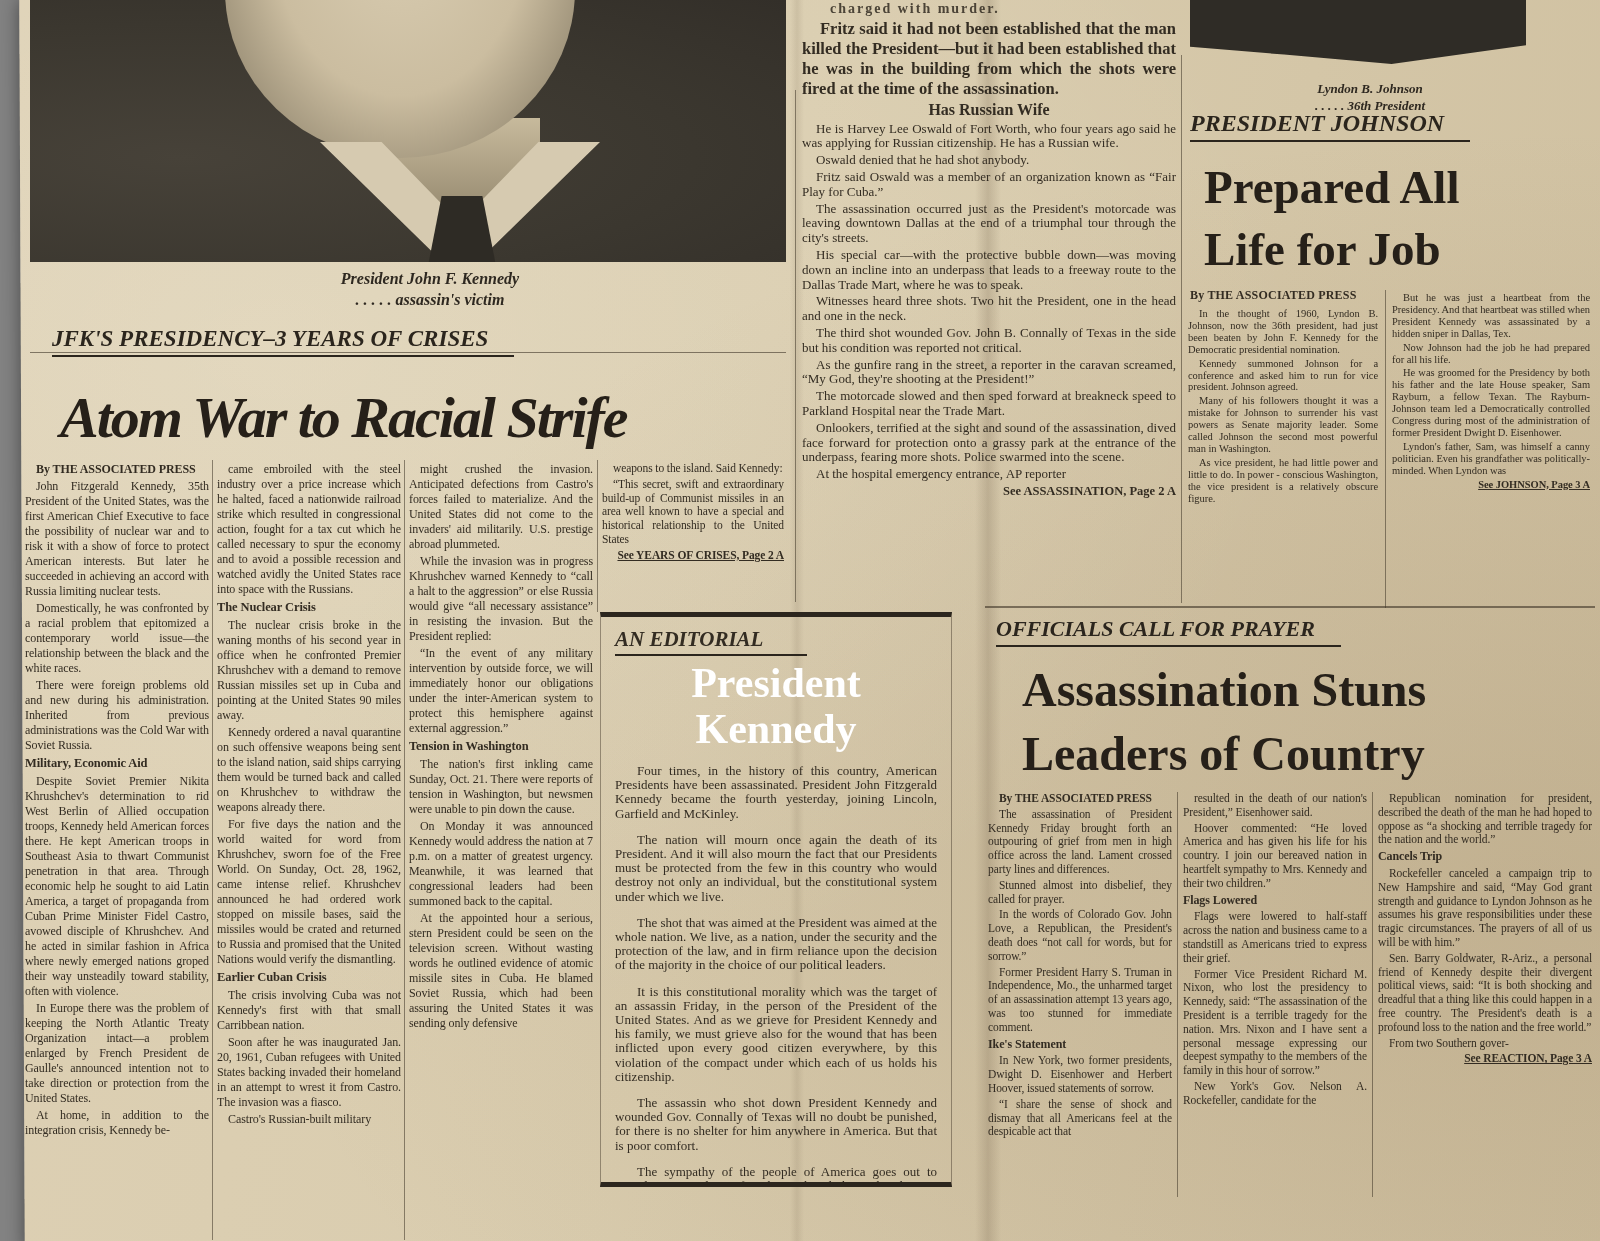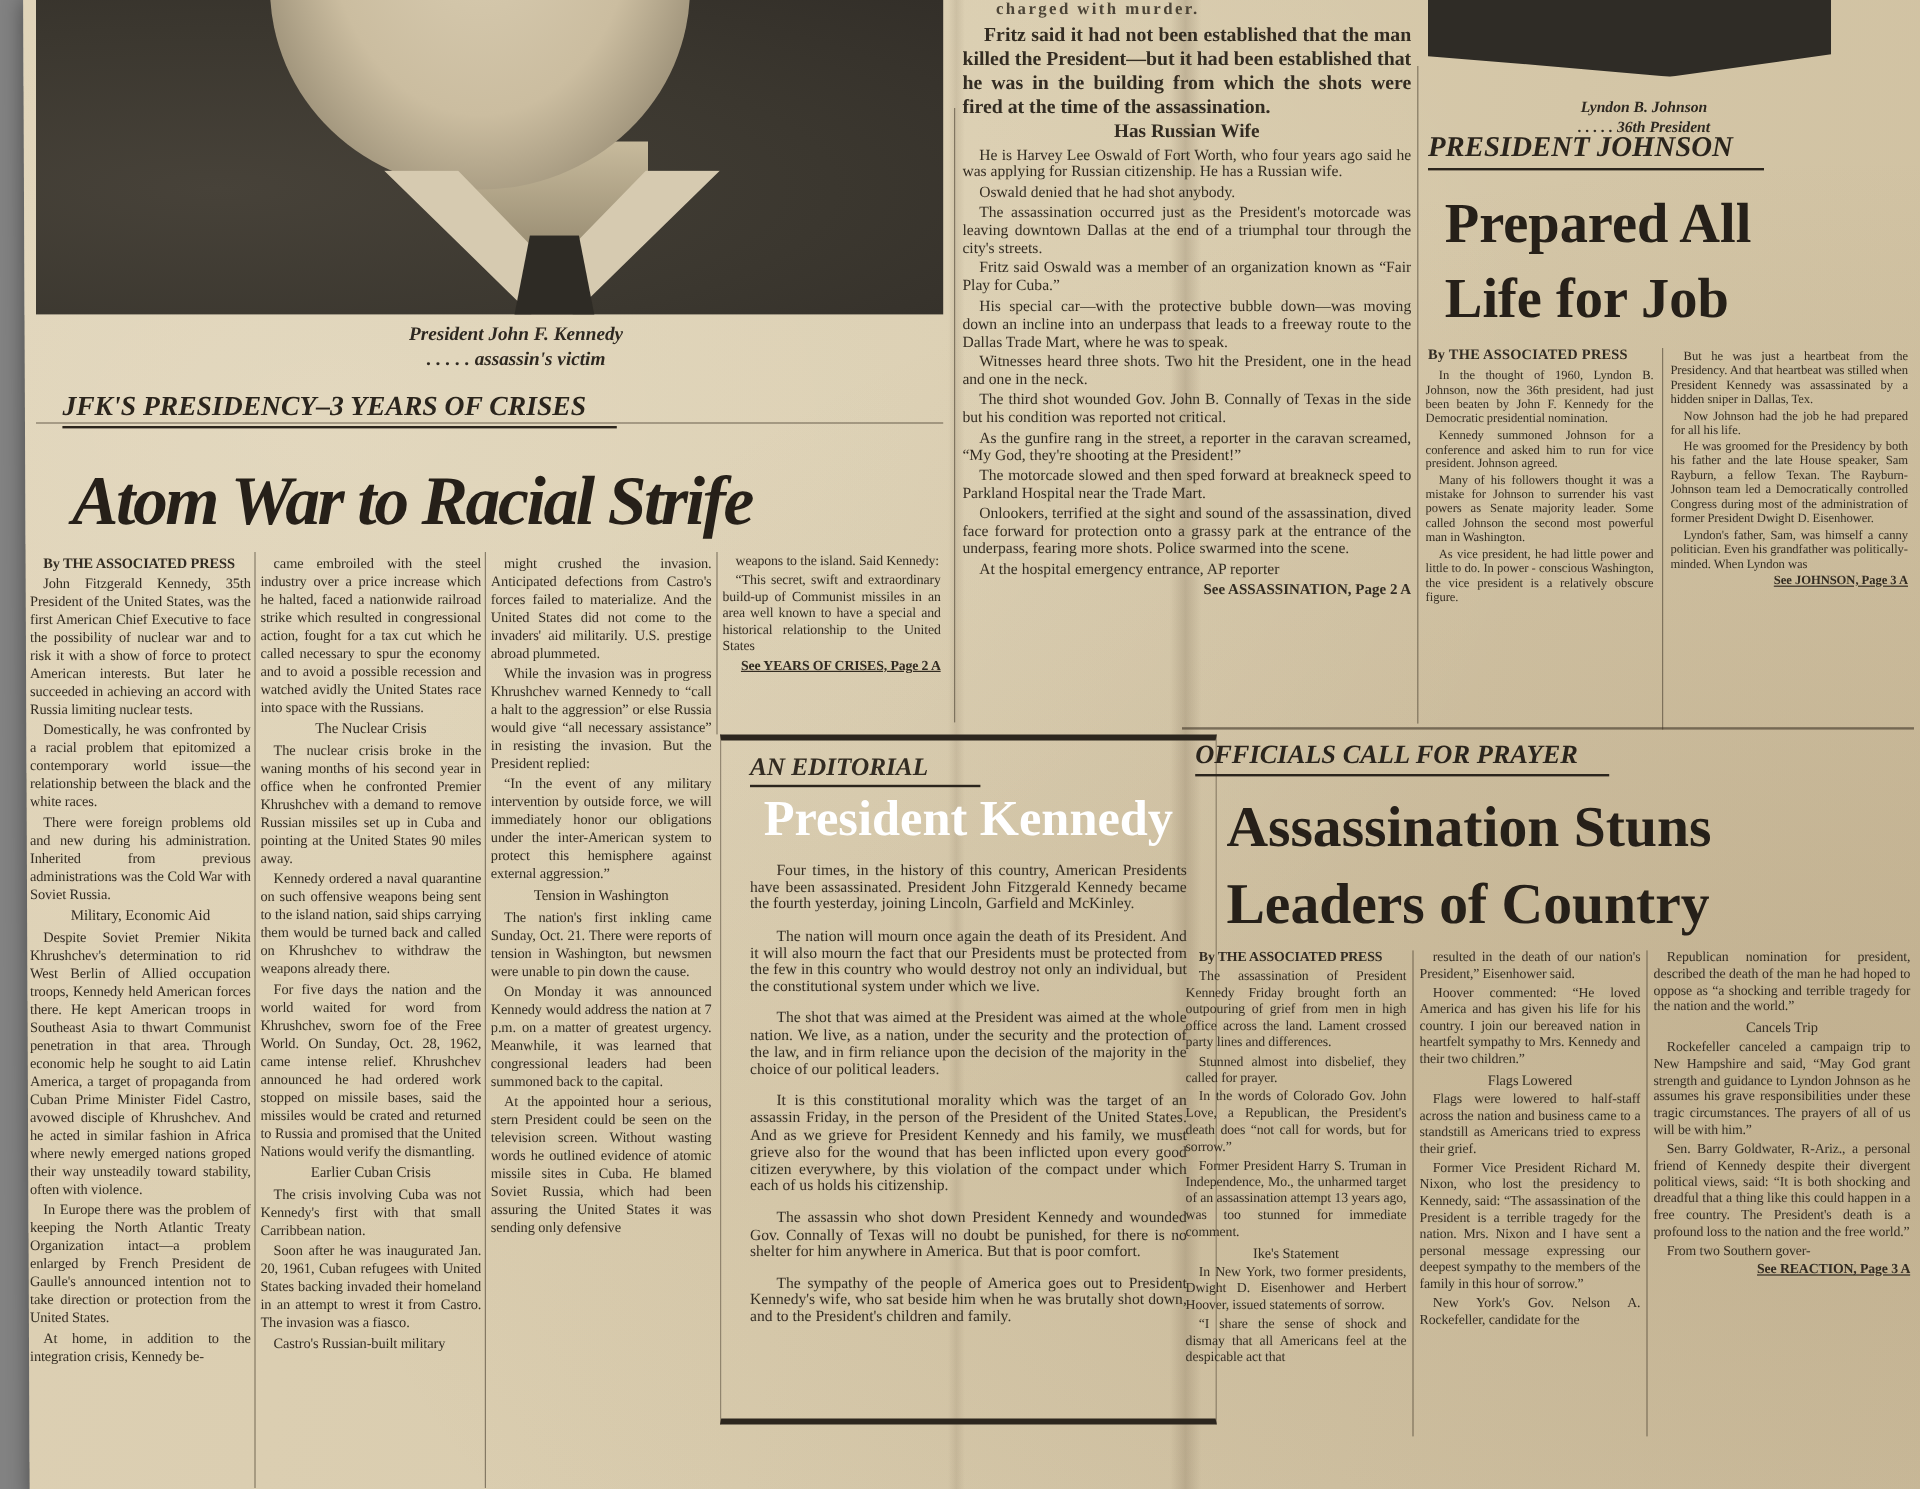--- a/index.html
+++ b/index.html
@@ -39,39 +39,39 @@
     font-size:16px;line-height:21px;color:#2e2820;}
   .caption.small{font-size:13px;line-height:17px;}
   .kicker{position:absolute;font-style:italic;font-weight:bold;color:#2b251d;}
   .kicker span{display:inline-block;border-bottom:2px solid #2b251d;padding:0 26px 3px 0;}
   .headline{position:absolute;font-weight:bold;color:#262019;}
   .hl-atom{font-style:italic;font-size:58px;letter-spacing:-2px;line-height:60px;}
   .hl-two{font-size:47px;line-height:62px;letter-spacing:0;}
   .byline{font-weight:bold;font-size:12px;letter-spacing:.2px;margin:0 0 3px;}
   .col{position:absolute;overflow:hidden;text-align:justify;}
   .col p{margin:0 0 2px;text-indent:11px;}
-  .col .subhead{text-align:center;font-weight:normal;text-indent:0;margin:3px 0;}
+  .col .subhead{text-align:left;font-weight:bold;text-indent:0;margin:3px 0;}
   .col .jump{text-align:right;font-weight:bold;text-indent:0;margin-top:2px;text-decoration:underline;}
   .body12 p{font-size:12px;line-height:15px;letter-spacing:-.1px;}
   .body12 .subhead{font-size:12.5px;}
   .body115 p{font-size:11.5px;line-height:13.8px;letter-spacing:-.1px;}
   .body115 .subhead{font-size:12px;}
   .body115 .jump{font-size:11.5px;}
   .body105 p{font-size:10.5px;line-height:11.9px;letter-spacing:-.05px;}
   .body105 .jump{font-size:10.5px;}
   .oswald{position:absolute;left:802px;top:2px;width:374px;height:600px;overflow:hidden;text-align:justify;}
   .oswald p{font-size:13px;line-height:14.8px;margin:0 0 2px;text-indent:14px;}
   .oswald .frag{text-indent:28px;font-weight:bold;font-size:14px;letter-spacing:2px;opacity:.85;}
   .oswald .lead{font-size:16.5px;line-height:20px;font-weight:bold;text-indent:18px;}
   .oswald .subhead{text-align:center;font-weight:bold;font-size:16px;text-indent:0;margin:4px 0;}
   .oswald .jump{text-align:right;font-weight:bold;font-size:12.5px;text-indent:0;}
-  .editorial{position:absolute;left:600px;top:612px;width:414px;height:575px;box-sizing:border-box;
+  .editorial{position:absolute;left:600px;top:612px;width:352px;height:575px;box-sizing:border-box;
     border-top:5px solid #2c261e;border-bottom:5px solid #2c261e;
     border-left:1px solid rgba(62,52,38,.45);border-right:1px solid rgba(62,52,38,.45);
-    padding:8px 24px 6px;overflow:hidden;}
+    padding:8px 14px 6px;overflow:hidden;}
   .editorial .kick{font-style:italic;font-weight:bold;font-size:21px;margin:2px 0 4px;}
   .editorial .kick span{display:inline-block;border-bottom:2px solid #2b251d;padding:0 44px 2px 0;}
   .editorial h2{font-size:42px;line-height:46px;margin:2px 0 10px;text-align:center;color:#ffffff;}
   .editorial p{font-size:13px;line-height:14.2px;margin:12px 0 1px;text-indent:22px;text-align:justify;}
 </style>
 </head>
 <body>
 
 <div class="canvas">
   <div class="paper"></div>
@@ -134,22 +134,22 @@
     <p class="jump">See YEARS OF CRISES, Page 2 A</p>
   </div>
 
   <div class="vrule" style="left:795px;top:90px;height:512px;"></div>
   <div class="oswald">
     <p class="frag">charged with murder.</p>
     <p class="lead">Fritz said it had not been established that the man killed the President—but it had been established that he was in the building from which the shots were fired at the time of the assassination.</p>
     <p class="subhead">Has Russian Wife</p>
     <p>He is Harvey Lee Oswald of Fort Worth, who four years ago said he was applying for Russian citizenship. He has a Russian wife.</p>
     <p>Oswald denied that he had shot anybody.</p>
+    <p>Fritz said Oswald was a member of an organization known as “Fair Play for Cuba.”</p>
     <p>The assassination occurred just as the President's motorcade was leaving downtown Dallas at the end of a triumphal tour through the city's streets.</p>
-    <p>Fritz said Oswald was a member of an organization known as “Fair Play for Cuba.”</p>
     <p>His special car—with the protective bubble down—was moving down an incline into an underpass that leads to a freeway route to the Dallas Trade Mart, where he was to speak.</p>
     <p>Witnesses heard three shots. Two hit the President, one in the head and one in the neck.</p>
     <p>The third shot wounded Gov. John B. Connally of Texas in the side but his condition was reported not critical.</p>
     <p>As the gunfire rang in the street, a reporter in the caravan screamed, “My God, they're shooting at the President!”</p>
     <p>The motorcade slowed and then sped forward at breakneck speed to Parkland Hospital near the Trade Mart.</p>
     <p>Onlookers, terrified at the sight and sound of the assassination, dived face forward for protection onto a grassy park at the entrance of the underpass, fearing more shots. Police swarmed into the scene.</p>
     <p>At the hospital emergency entrance, AP reporter</p>
     <p class="jump">See ASSASSINATION, Page 2 A</p>
   </div>
 

